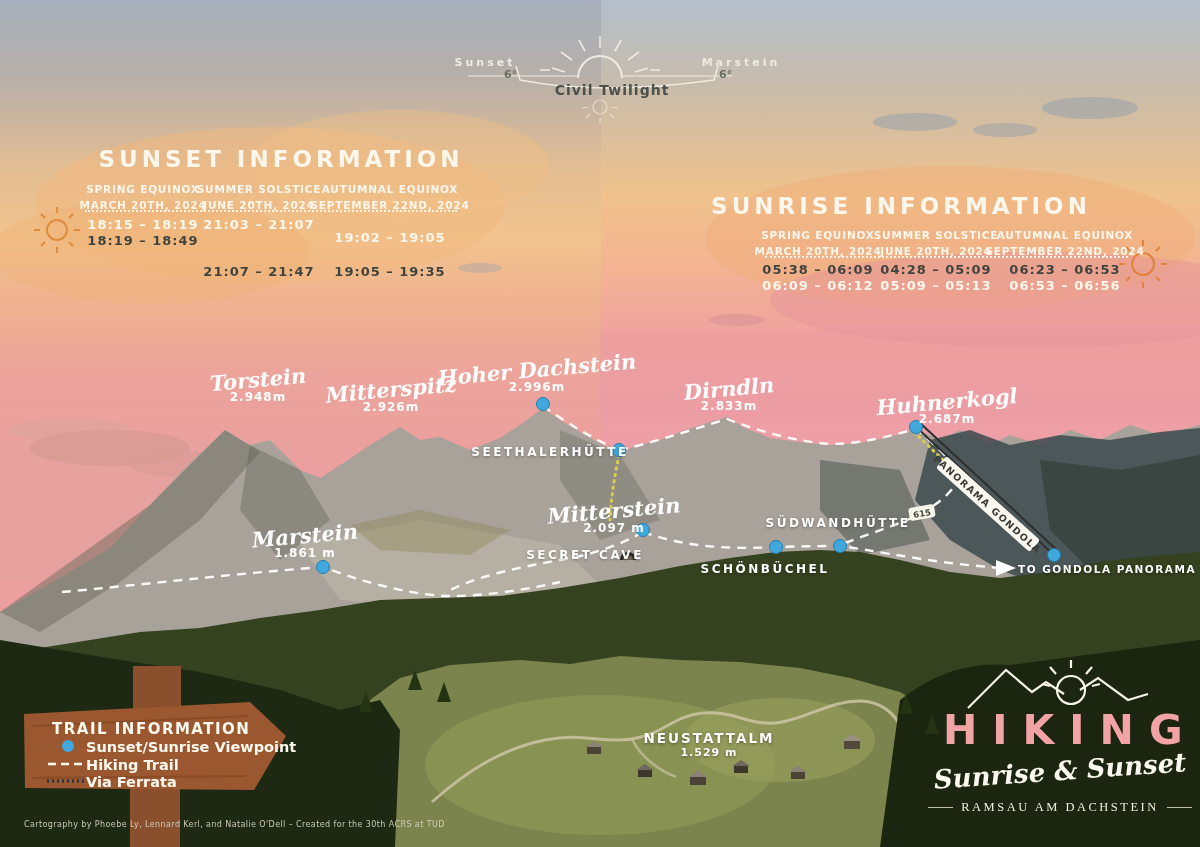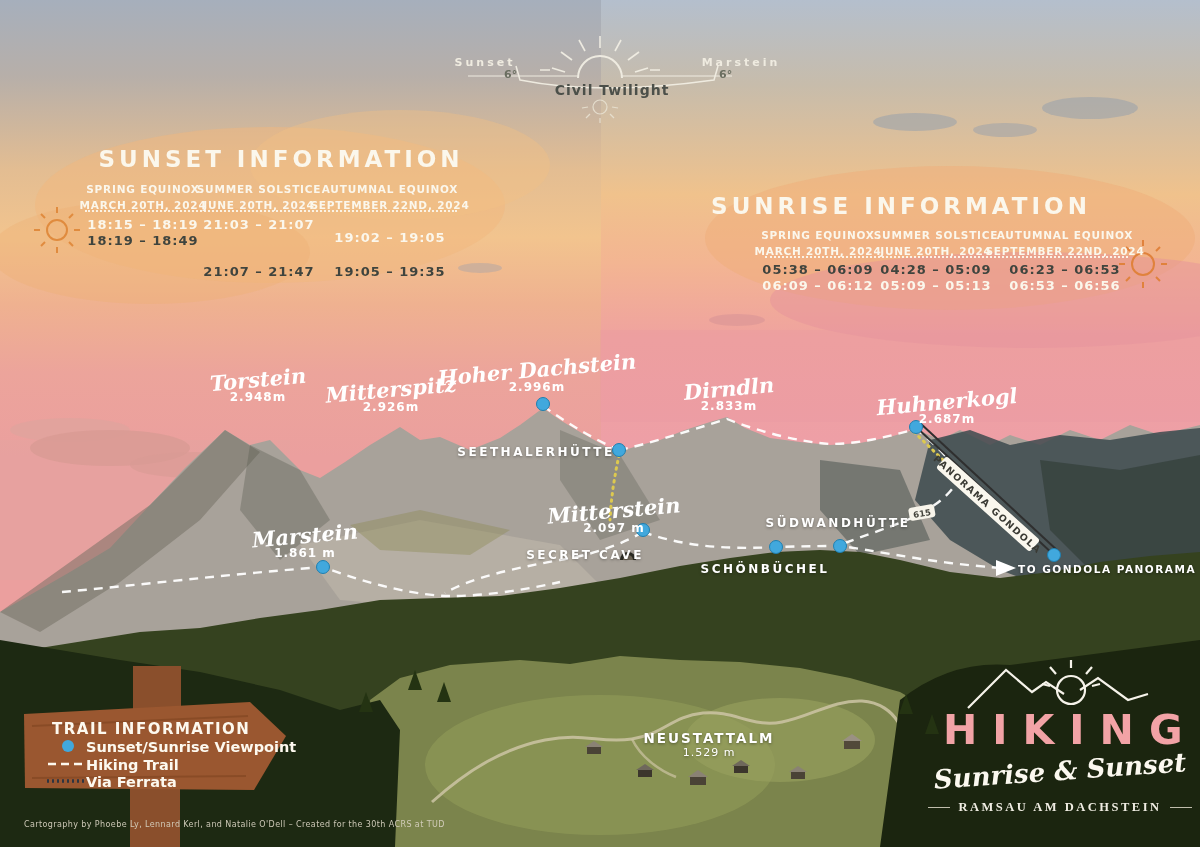--- a/index.html
+++ b/index.html
@@ -25,29 +25,29 @@
   .t-white{color:#fbf7ec;} .t-dark{color:#3f443e;}
   
   .peak{transform:translateX(-50%);text-align:center;color:#fff;white-space:nowrap;}
   .peak .nm{font-family:"DejaVu Serif",serif;font-style:italic;font-weight:bold;font-size:21px;transform:rotate(-5deg);}
   .peak .el{font-size:12px;font-weight:bold;letter-spacing:1px;margin-top:-2px;}
   .place{transform:translateX(-50%);font-size:12px;font-weight:bold;letter-spacing:2.5px;color:#fff;white-space:nowrap;
          text-shadow:0 1px 3px rgba(0,0,0,.35);}
   .place-left{font-size:10.5px;font-weight:bold;letter-spacing:1.5px;color:#fff;white-space:nowrap;text-shadow:0 1px 3px rgba(0,0,0,.45);}
   .alm{transform:translateX(-50%);text-align:center;color:#fff;text-shadow:0 1px 3px rgba(0,0,0,.4);white-space:nowrap;}
   .alm .nm{font-size:13.5px;font-weight:bold;letter-spacing:2px;}
-  .alm .el{font-size:11px;font-weight:normal;letter-spacing:1px;}
+  .alm .el{font-size:11px;font-weight:bold;letter-spacing:1px;}
   
   .logo{left:928px;top:642px;width:264px;height:200px;text-align:center;}
   .logo .big{margin-top:-4px;font-size:41px;font-weight:bold;letter-spacing:15px;text-indent:15px;color:#f2a3a6;white-space:nowrap;}
   .logo .script{font-family:"DejaVu Serif",serif;font-style:italic;font-weight:bold;font-size:26px;color:#fbf8ef;
                 transform:rotate(-4deg);margin-top:2px;white-space:nowrap;}
   .logo .region-row{display:flex;align-items:center;gap:8px;margin-top:14px;}
   .logo .rline{flex:1;height:1px;background:#ddd8c8;opacity:.85;}
-  .logo .region{font-family:"Liberation Serif",serif;font-weight:bold;font-size:12.5px;letter-spacing:2.5px;color:#efece2;white-space:nowrap;}
+  .logo .region{font-family:"Liberation Serif",serif;font-weight:normal;font-size:12.5px;letter-spacing:2.5px;color:#efece2;white-space:nowrap;}
   .credit{left:24px;top:820px;font-size:8px;letter-spacing:.4px;color:#d6d0bf;opacity:.95;white-space:nowrap;}
 </style>
 </head>
 <body>
 
 <div class="poster">
 
   <div class="abs sky-left"></div>
   <div class="abs sky-right"></div>
 
@@ -334,21 +334,21 @@
     </div>
   <div class="abs peak" style="left:305px;top:523px;">
     <div class="nm">Marstein</div>
       <div class="el">1.861 m</div>
     </div>
   <div class="abs peak" style="left:614px;top:498px;">
     <div class="nm">Mitterstein</div>
       <div class="el">2.097 m</div>
     </div>
 
-  <div class="abs place" style="left:536px;top:445px;">SEETHALERHÜTTE</div>
+  <div class="abs place" style="left:550px;top:445px;">SEETHALERHÜTTE</div>
   <div class="abs place" style="left:838px;top:516px;">SÜDWANDHÜTTE</div>
   <div class="abs place" style="left:765px;top:562px;">SCHÖNBÜCHEL</div>
   <div class="abs place" style="left:585px;top:548px;">SECRET CAVE</div>
   <div class="abs place-left" style="left:1018px;top:563px;">TO GONDOLA PANORAMA</div>
   <div class="abs alm" style="left:709px;top:730px;">
     <div class="nm">NEUSTATTALM</div>
     <div class="el">1.529 m</div>
   </div>
 
   <div class="abs logo">

